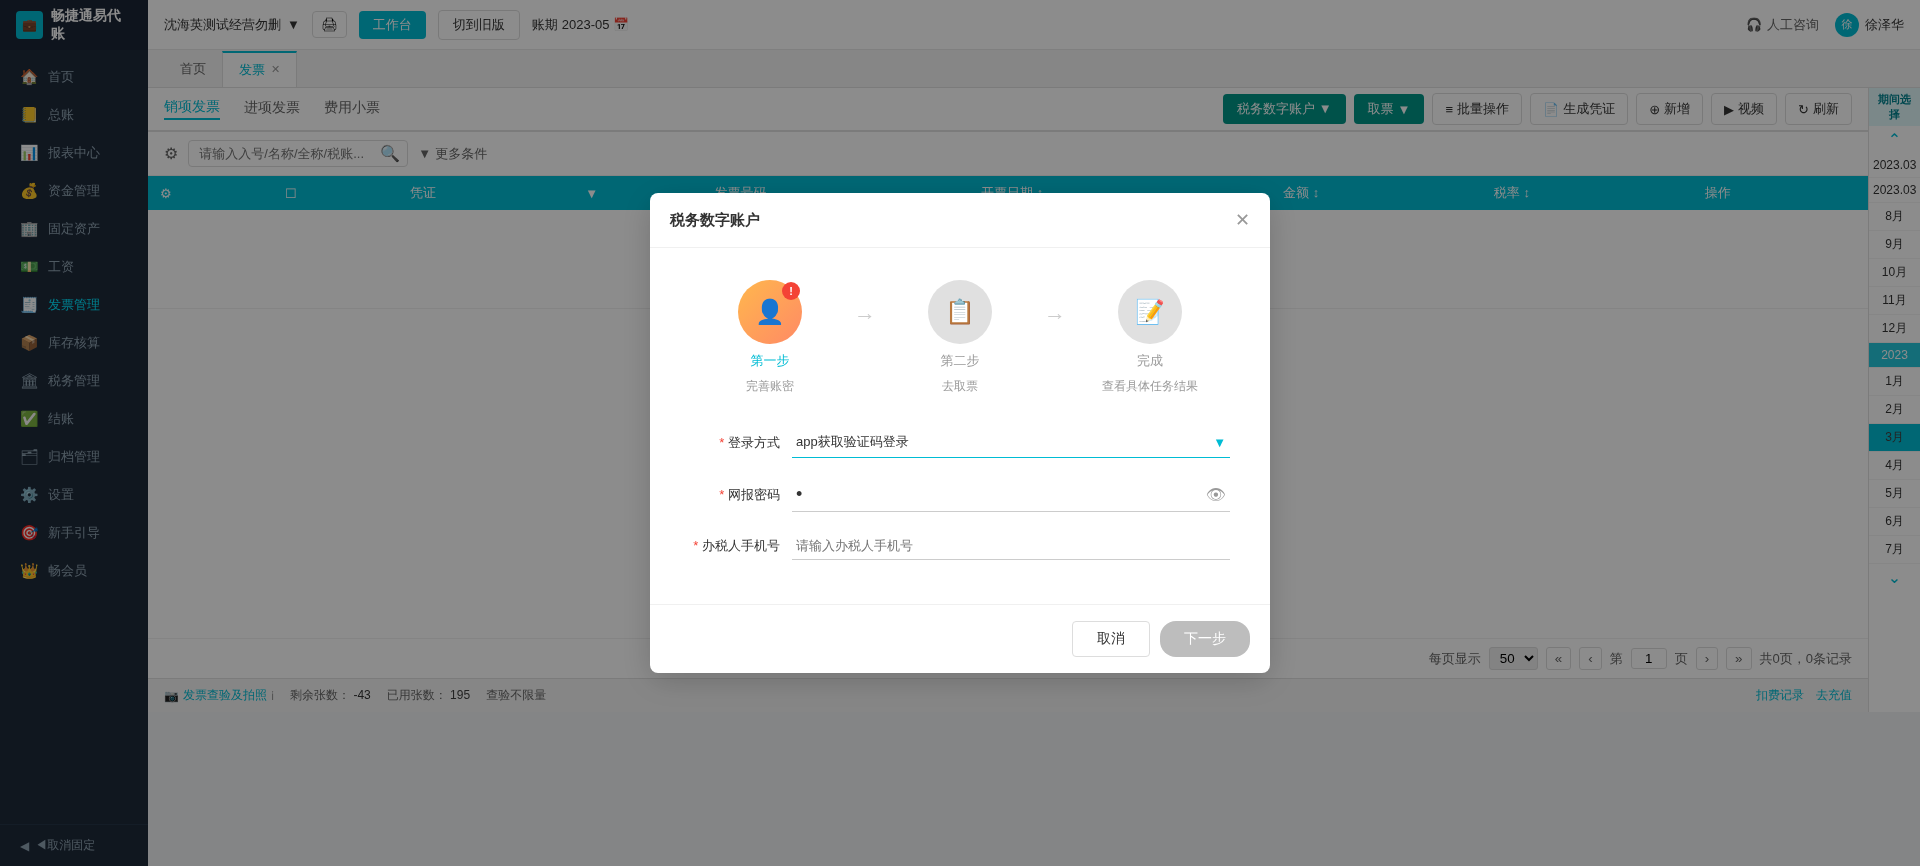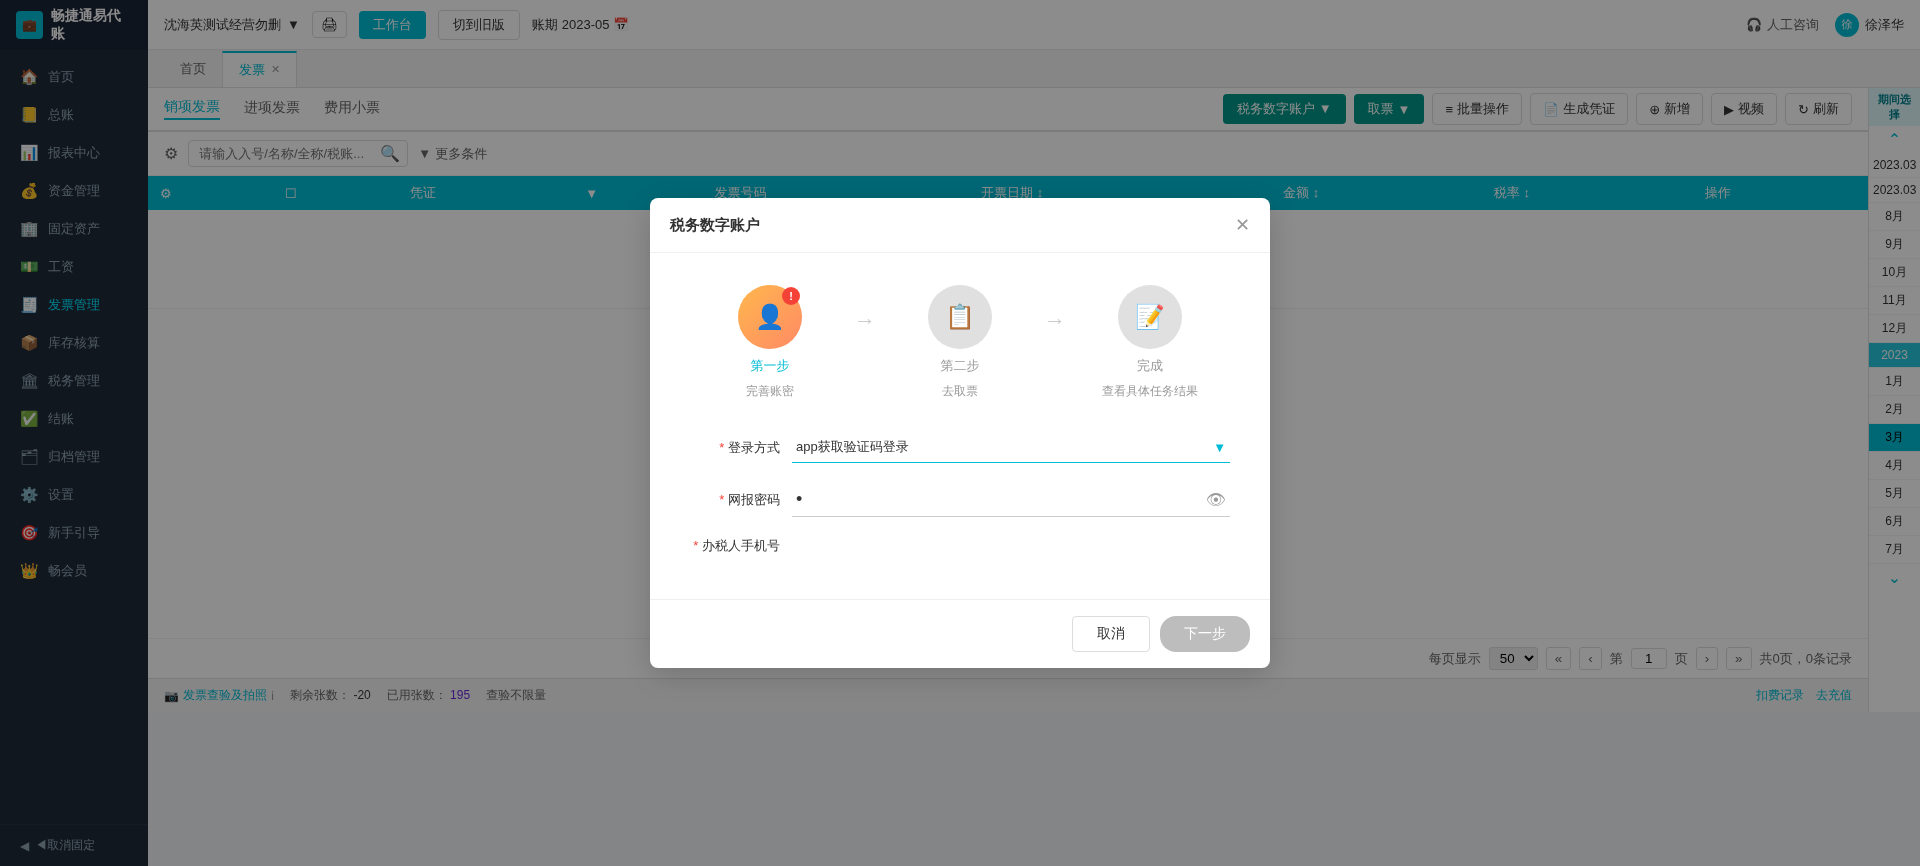--- a/index.html
+++ b/index.html
@@ -285,21 +285,21 @@
     }
     .period-item {
       padding: 5px 4px;
       text-align: center;
       cursor: pointer;
       color: #333;
       border-bottom: 1px solid #f5f5f5;
     }
     .period-item.active {
       background: #00bcd4;
-      color: #000000;
+      color: #404040;
     }
     .period-item.year-active {
       background: #26c6da;
       color: #fff;
     }
     .period-expand {
       text-align: center;
       padding: 4px;
       color: #00bcd4;
       cursor: pointer;
@@ -663,25 +663,25 @@
       </div>
 
       <div class="status-bar">
         <span style="color:#00bcd4;cursor:pointer;display:flex;align-items:center;gap:4px;">
           <span>📷</span>
           <span>发票查验及拍照</span>
           <span style="color:#999;">ℹ</span>
         </span>
         <span>
           <span>剩余张数：</span>
-          <span style="color:#333;">-20</span>
+          <span style="color:#333;">-43</span>
         </span>
         <span>
           <span>已用张数：</span>
-          <span style="color:#6d28d9;">195</span>
+          <span style="color:#404040;">195</span>
         </span>
         <span>查验不限量</span>
         <div style="margin-left:auto;display:flex;gap:12px;">
           <span class="status-link">扣费记录</span>
           <span class="status-link">去充值</span>
         </div>
       </div>
     </div>
 
     <div class="period-sidebar">
@@ -763,20 +763,21 @@
         <div class="form-input" style="position:relative;">
           <span style="font-size:18px;letter-spacing:2px;">•</span>
           <span class="eye-icon" style="position:absolute;right:4px;">👁</span>
         </div>
       </div>
       <div class="form-row">
         <span class="form-label">
           <span class="required">*</span>
           <span>办税人手机号</span>
         </span>
+        <input class="form-input-text" type="text" placeholder="请输入办税人手机号" style="">
       </div>
     </div>
     <div class="modal-footer">
       <button class="btn-cancel">取消</button>
       <button class="btn-next">下一步</button>
     </div>
   </div>
 </div>
 
 </body></html>

